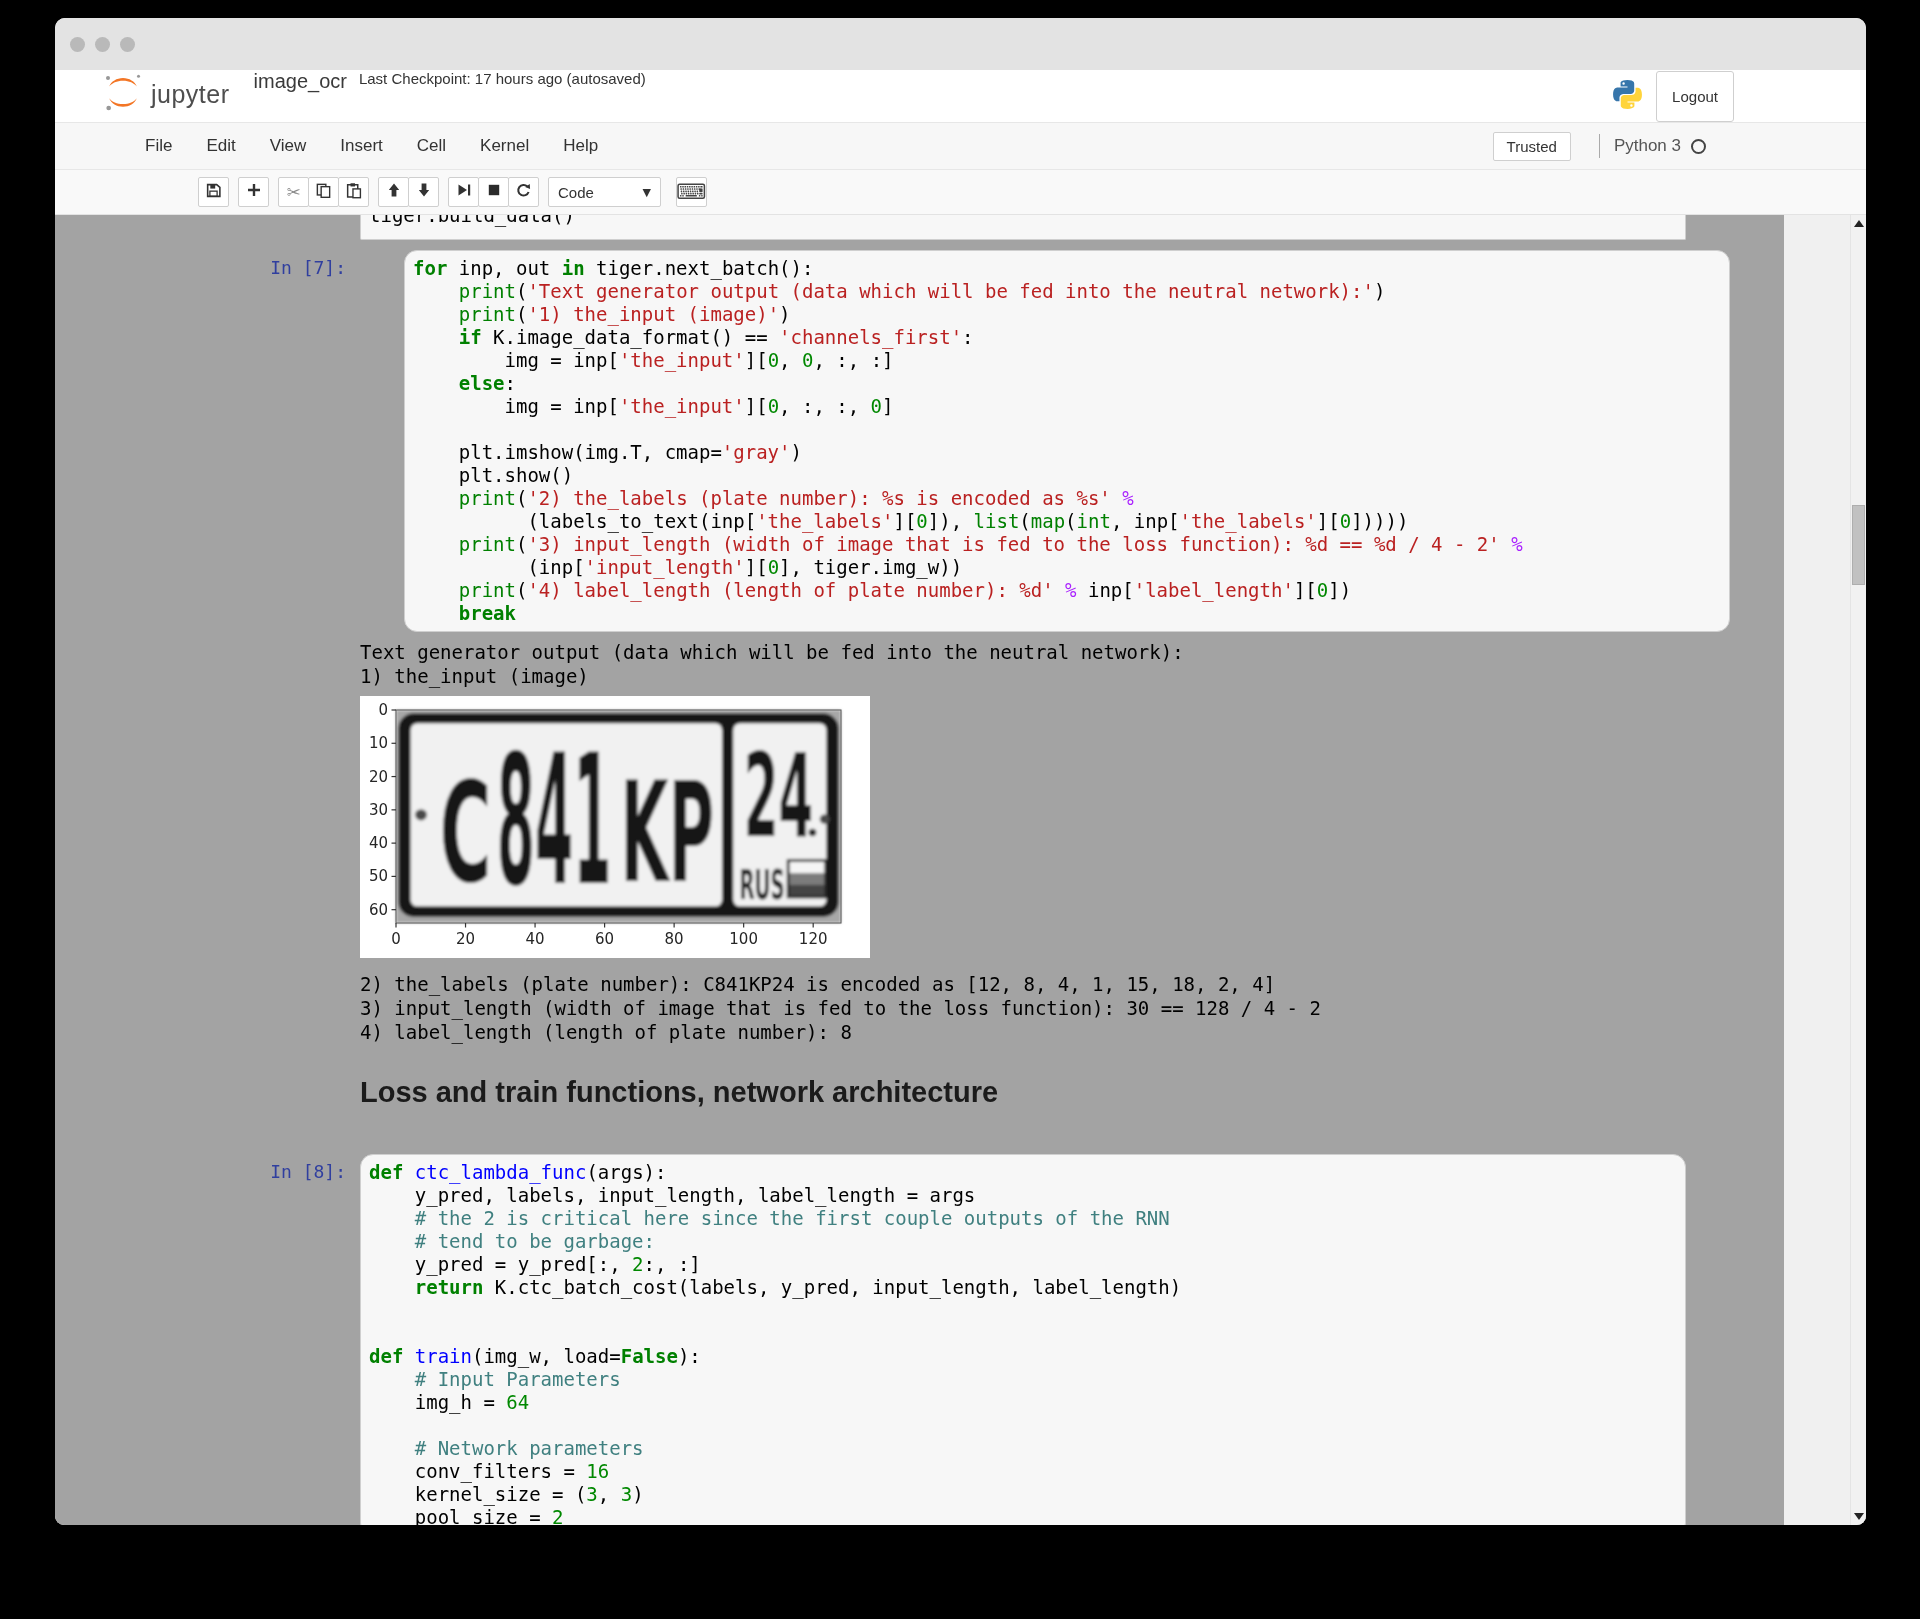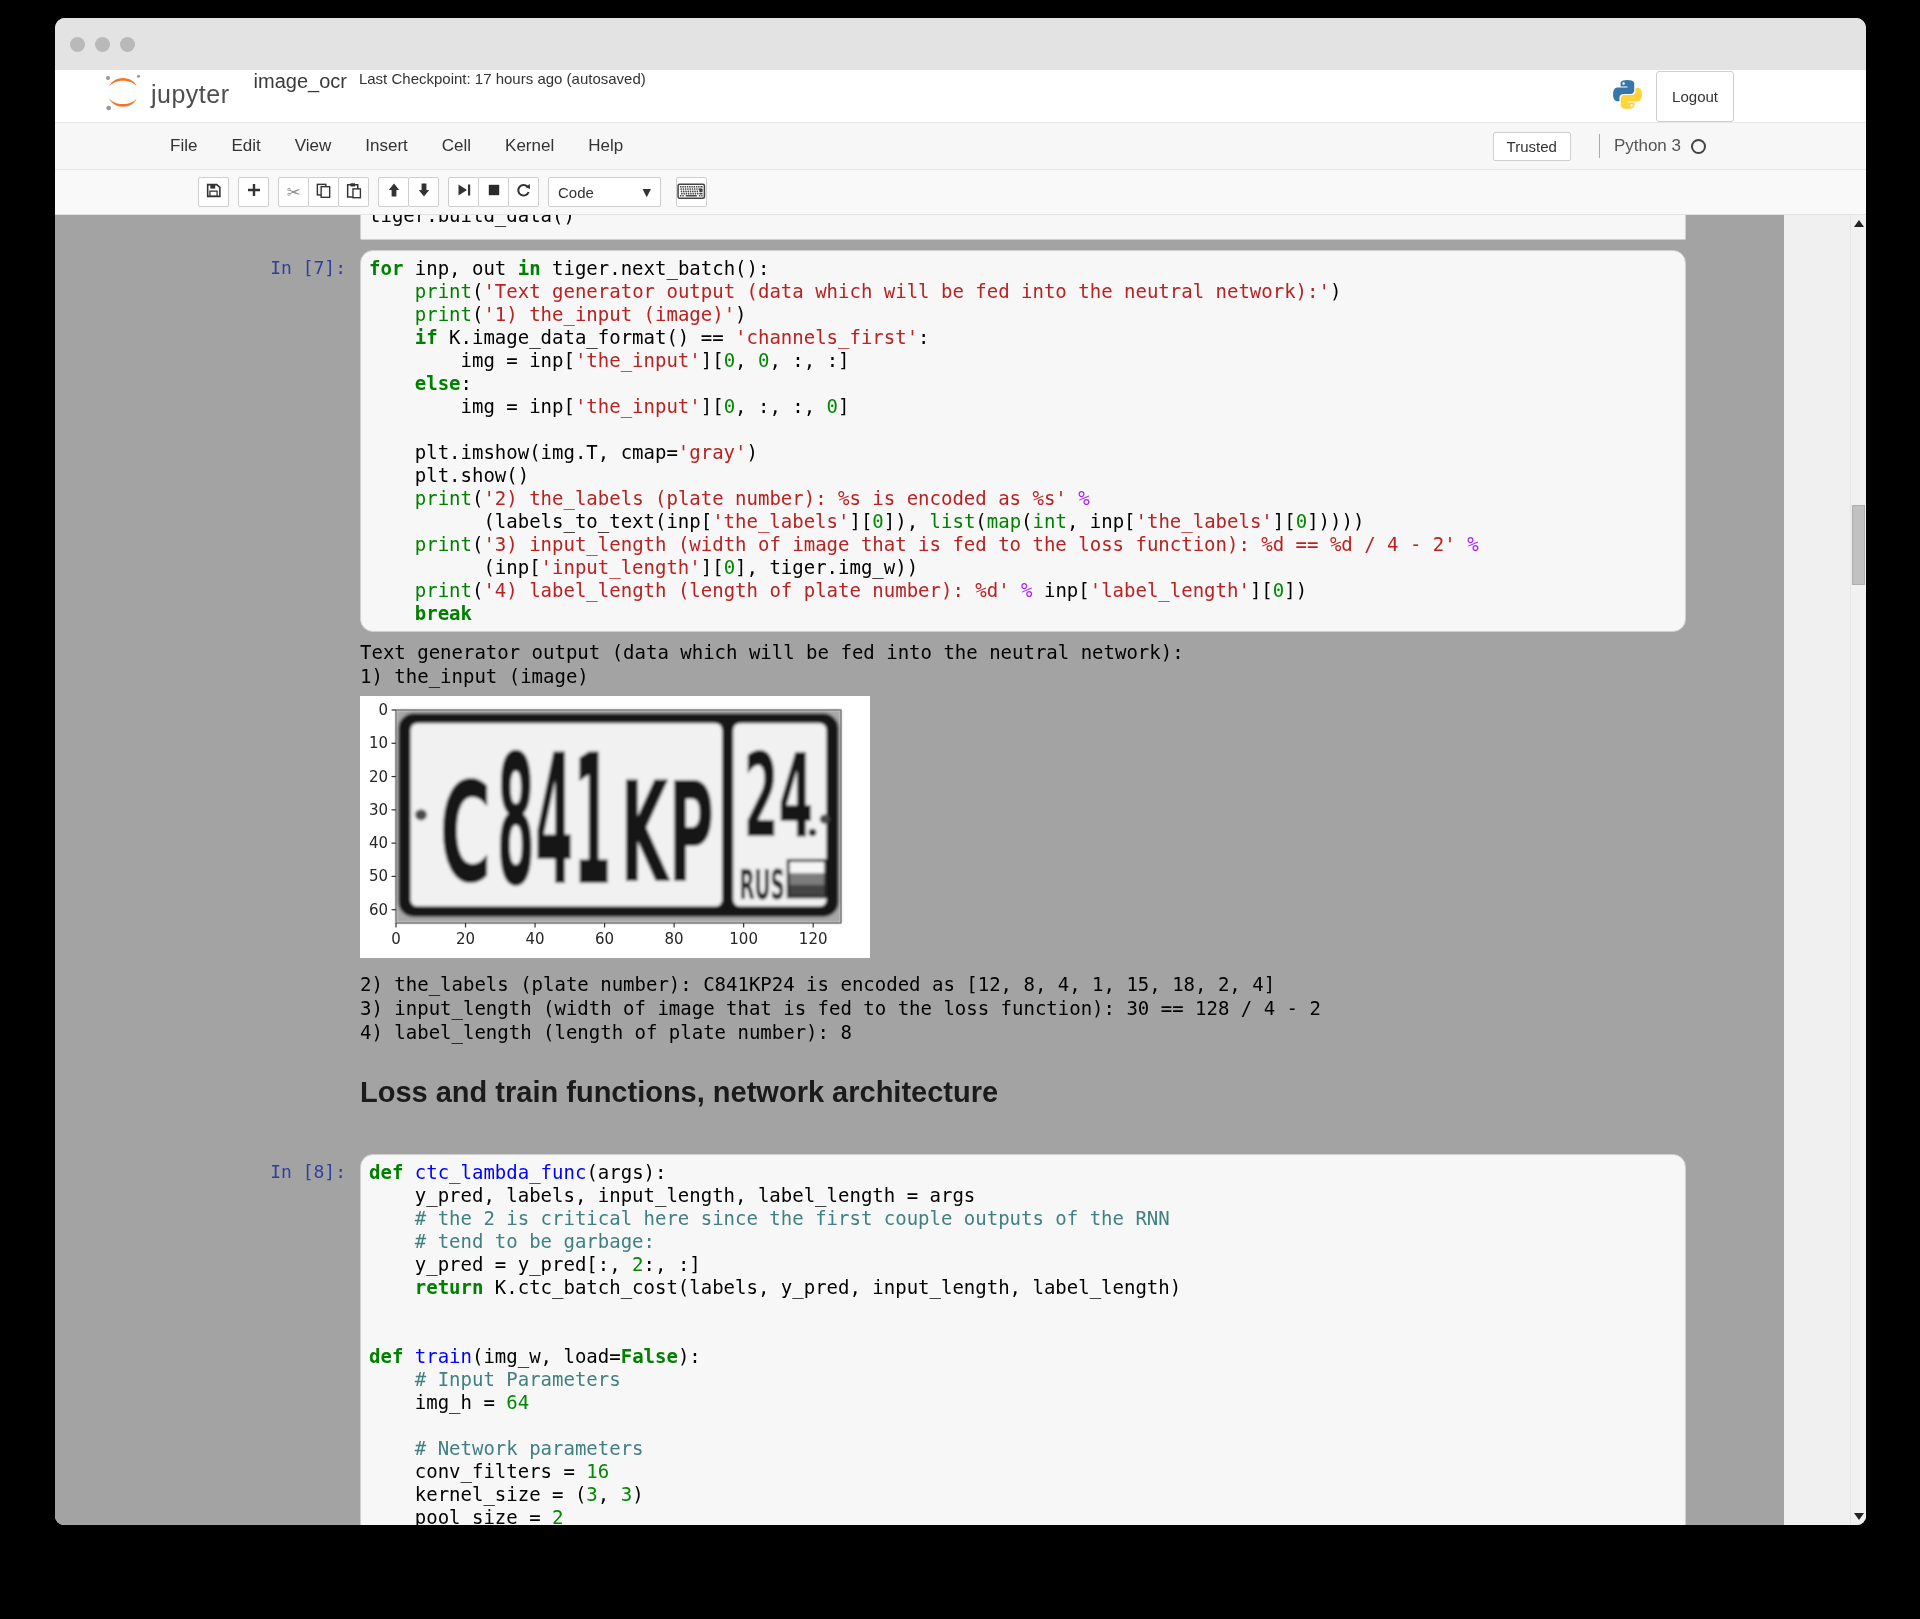--- a/index.html
+++ b/index.html
@@ -13,21 +13,21 @@
   .appheader{height:52px;background:#fff;display:flex;align-items:flex-start;position:relative;}
   .logo{display:flex;align-items:center;margin-left:48px;}
   .logo-word{font-size:25px;color:#4e4e4e;margin-left:8px;letter-spacing:0.5px;}
   .nb-title{font-size:20px;color:#3a3a3a;margin-left:24px;}
   .checkpoint{font-size:15px;color:#333;margin-left:12px;}
   .header-right{position:absolute;right:132px;top:0;height:52px;display:flex;align-items:center;}
   .logout-btn{border:1px solid #cfcfcf;border-radius:3px;background:#fff;font-size:15px;color:#333;
               padding:16px 15px;margin-left:12px;cursor:pointer;font-family:"Liberation Sans",sans-serif;}
   
   .menubar{height:48px;background:#f7f7f7;border-top:1px solid #e7e7e7;border-bottom:1px solid #e7e7e7;
-           display:flex;align-items:center;padding-left:98px;font-size:17px;color:#333;}
+           display:flex;align-items:center;padding-left:73px;font-size:17px;color:#333;}
   .menu-item{padding:0 17px;cursor:pointer;}
   .menu-right{margin-left:auto;display:flex;align-items:center;margin-right:160px;}
   .trusted{border:1px solid #cfcfcf;background:#fff;border-radius:2px;font-size:15px;color:#333;padding:5px 13px;}
   .kernel-sep{width:1px;height:24px;background:#aaa;margin:0 14px 0 28px;}
   .kernel-name{font-size:17px;color:#555;margin-right:10px;}
   .kernel-ind{width:15px;height:15px;border:2px solid #444;border-radius:50%;}
   
   .toolbar{height:45px;background:#f9f9f9;border-bottom:1px solid #e3e3e3;display:flex;align-items:center;padding-left:143px;}
   .tgroup{display:flex;margin-right:9px;}
   .tbtn{width:31px;height:30px;background:#fff;border:1px solid #cfcfcf;border-radius:2px;display:flex;
@@ -227,21 +227,21 @@
 
     <div class="row">
       <div class="prompt"></div>
       <div class="cellarea">
         <div class="cellbox sliver">
           <div class="cm-line"><span class="tk-t">tiger.build_data()</span></div>
         </div>
       </div>
     </div>
 
-    <div class="row" style="margin-top:10px;">
+    <div class="row" style="margin-top:10px;gap:44px;">
       <div class="prompt">In [7]:</div>
       <div class="cellarea">
         <div class="cellbox">
             <div class="cm-line"><span class="tk-k">for</span><span class="tk-t"> inp, out </span><span class="tk-k">in</span><span class="tk-t"> tiger.next_batch():</span></div>
             <div class="cm-line"><span class="tk-t">    </span><span class="tk-b">print</span><span class="tk-t">(</span><span class="tk-s">'Text generator output (data which will be fed into the neutral network):'</span><span class="tk-t">)</span></div>
             <div class="cm-line"><span class="tk-t">    </span><span class="tk-b">print</span><span class="tk-t">(</span><span class="tk-s">'1) the_input (image)'</span><span class="tk-t">)</span></div>
             <div class="cm-line"><span class="tk-t">    </span><span class="tk-k">if</span><span class="tk-t"> K.image_data_format() == </span><span class="tk-s">'channels_first'</span><span class="tk-t">:</span></div>
             <div class="cm-line"><span class="tk-t">        img = inp[</span><span class="tk-s">'the_input'</span><span class="tk-t">][</span><span class="tk-n">0</span><span class="tk-t">, </span><span class="tk-n">0</span><span class="tk-t">, :, :]</span></div>
             <div class="cm-line"><span class="tk-t">    </span><span class="tk-k">else</span><span class="tk-t">:</span></div>
             <div class="cm-line"><span class="tk-t">        img = inp[</span><span class="tk-s">'the_input'</span><span class="tk-t">][</span><span class="tk-n">0</span><span class="tk-t">, :, :, </span><span class="tk-n">0</span><span class="tk-t">]</span></div>

